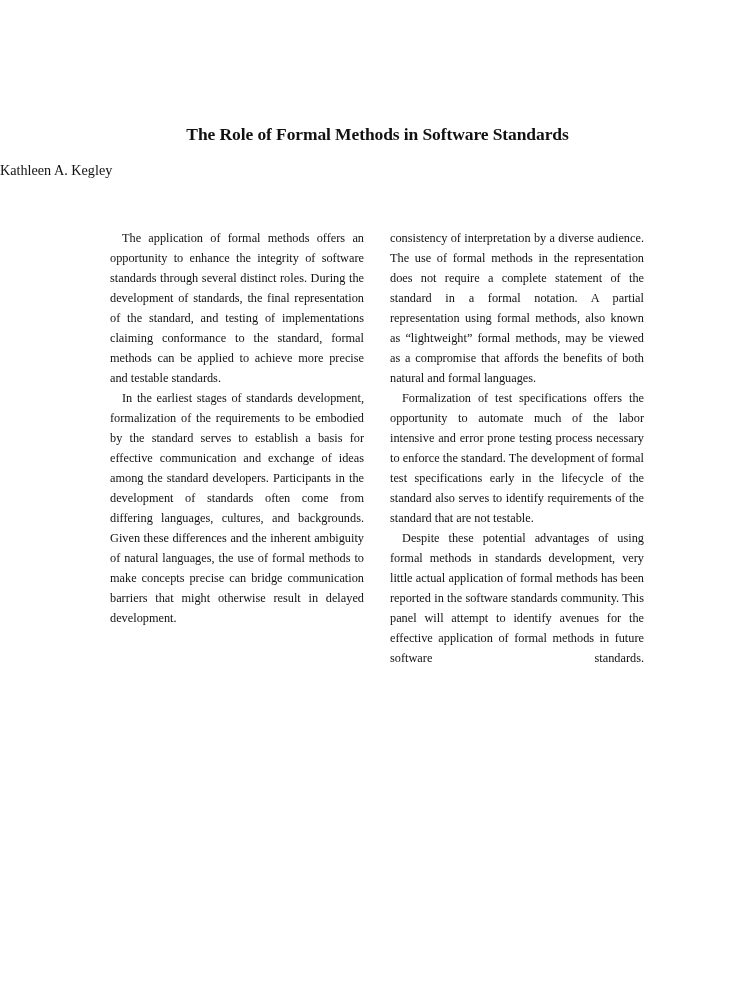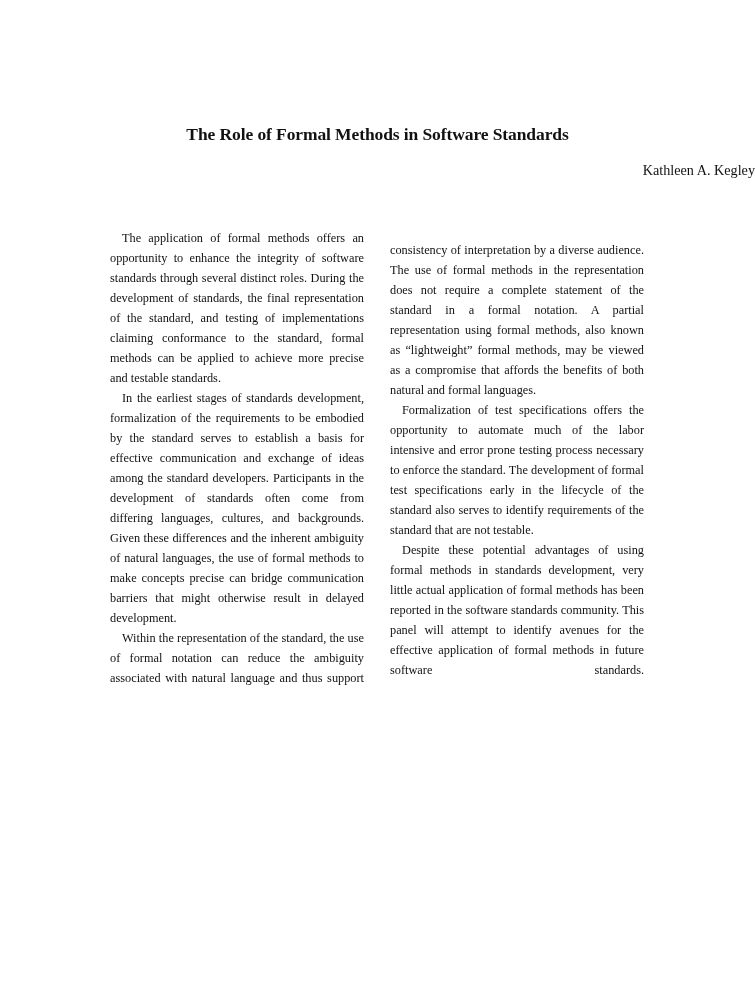--- a/index.html
+++ b/index.html
@@ -24,54 +24,53 @@
     font-weight: bold;
     font-size: 17.5px;
     letter-spacing: -0.1px;
     margin: 0;
   }
   .authors {
     position: absolute;
     top: 162px;
     left: 0;
     width: 755px;
-    text-align: right;
+    text-align: left;
     font-size: 14.2px;
     line-height: 17px;
   }
   .authors div { margin: 0; }
   .column {
     position: absolute;
     top: 228px;
     width: 254px;
     font-size: 12.3px;
     line-height: 20px;
     text-align: justify;
   }
   .col-left { left: 110px; }
-  .col-right { left: 390px; margin-top: 12px; }
+  .col-right { left: 390px; }
   .para {
     margin: 0;
     text-indent: 12px;
   }
   .para.cont { text-indent: 0; }
   .para.last-justify { text-align-last: justify; }
 </style>
 </head>
 <body>
 
 <h1 class="title">The Role of Formal Methods in Software Standards</h1>
 
 <div class="authors">
   <div>Kathleen A. Kegley</div>
 </div>
 
 <div class="column col-left">
   <p class="para">The application of formal methods offers an opportunity to enhance the integrity of software standards through several distinct roles.  During the development of standards, the final representation of the standard, and testing of implementations claiming conformance to the standard, formal methods can be applied to achieve more precise and testable standards.</p>
   <p class="para">In the earliest stages of standards development, formalization of the requirements to be embodied by the standard serves to establish a basis for effective communication and exchange of ideas among the standard developers.  Participants in the development of standards often come from differing languages, cultures, and backgrounds. Given these differences and the inherent ambiguity of natural  languages, the use of formal methods to make  concepts precise can bridge communication barriers that might otherwise result in delayed development.</p>
-  <p class="para last-justify">Within the representation of the standard, the use of formal notation can reduce the ambiguity associated with natural language and thus support</p>
 </div>
 
 <div class="column col-right">
   <p class="para cont">consistency of interpretation by a diverse audience.  The use of formal methods in the representation does not require a complete statement of the standard in a formal notation.  A partial representation using formal methods, also known as “lightweight” formal methods, may be viewed as a compromise that affords the benefits of both natural and formal languages.</p>
   <p class="para">Formalization of test specifications offers the opportunity to automate much of the labor intensive and error prone testing process necessary to enforce the standard.  The development of formal test specifications early in the lifecycle of the standard also serves to identify requirements of the standard that are not testable.</p>
   <p class="para last-justify">Despite these potential advantages of using formal methods in standards development, very little actual application of formal methods has been reported in the software standards community.  This panel will attempt to identify avenues for the effective application of formal methods in future software standards.</p>
 </div>
 
 </body></html>

